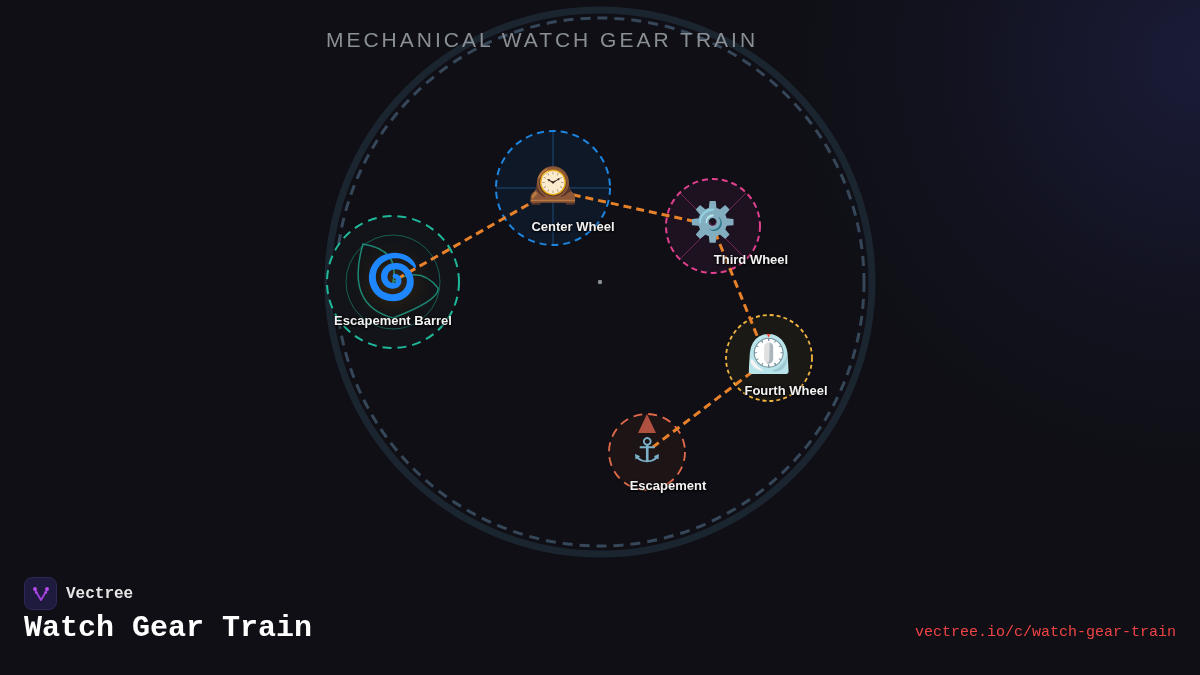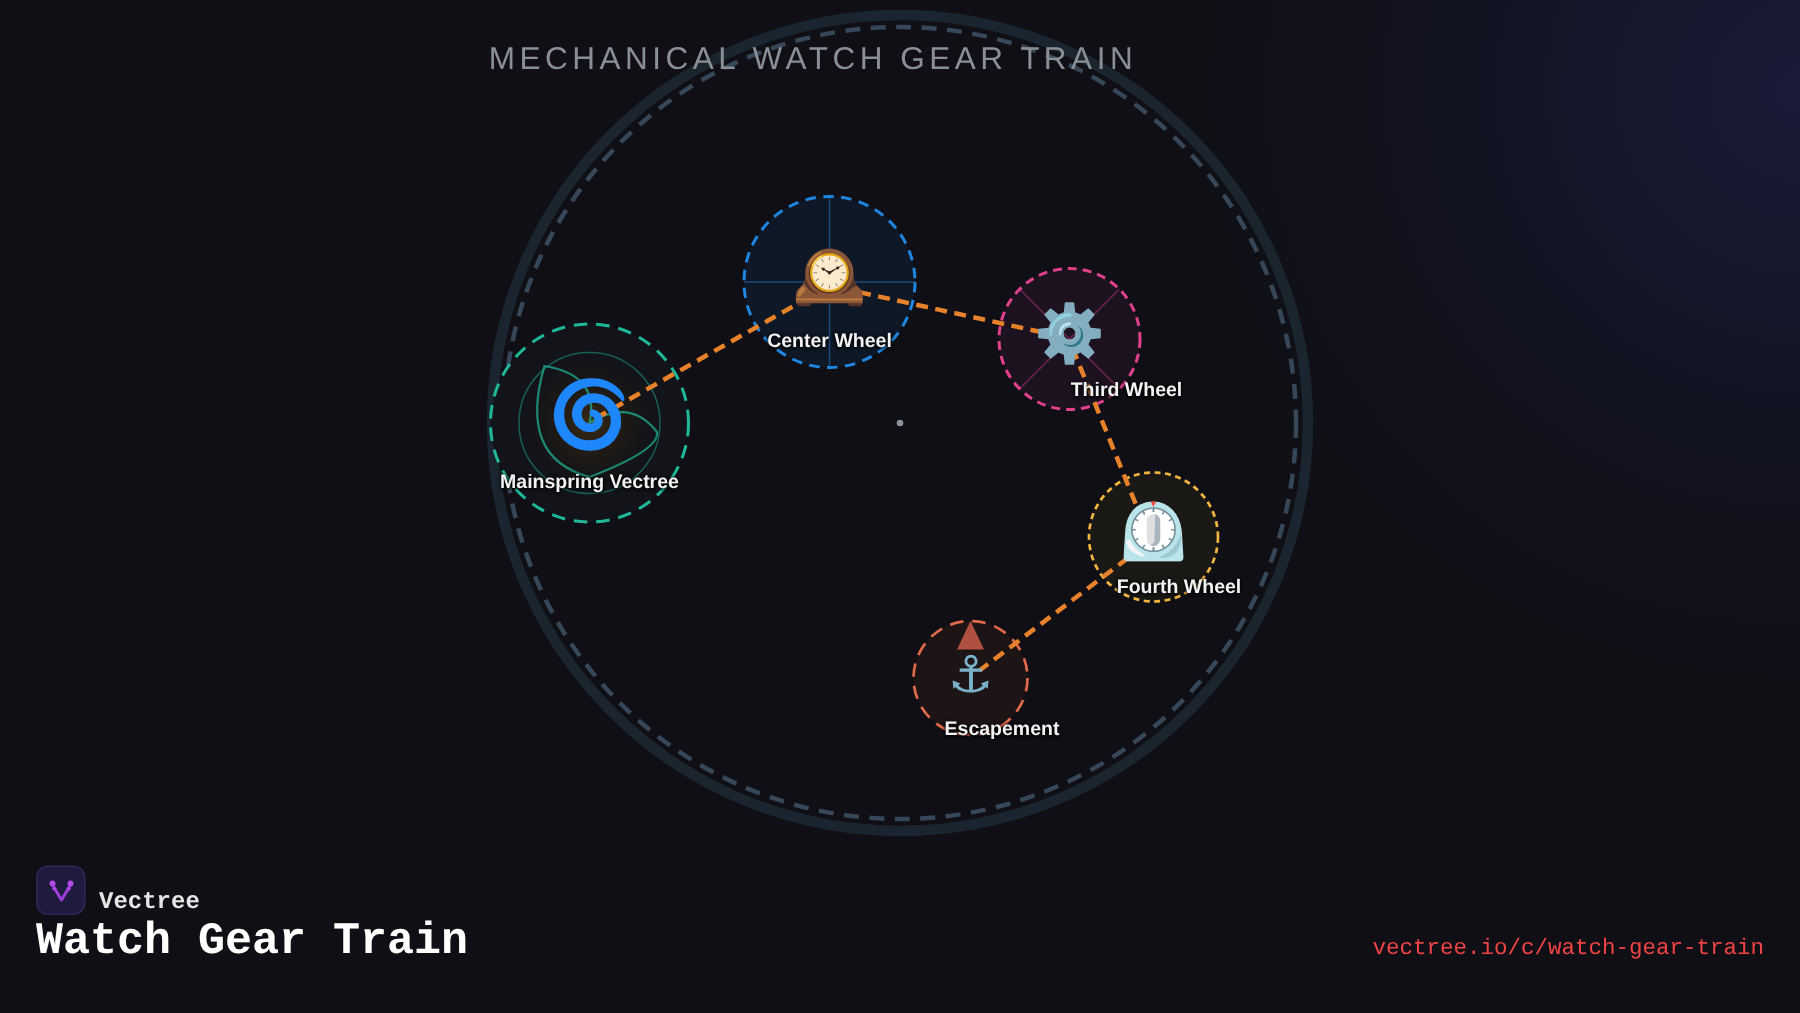--- a/index.html
+++ b/index.html
@@ -25,21 +25,21 @@
       font-family: "Liberation Sans", sans-serif; font-weight: bold;
       font-size: 13px; color: #f2f2f2; white-space: nowrap;
       text-shadow: 0 1px 2px #000, 0 0 3px #000;
     }
     .node-icon {
       position: absolute; transform: translate(-50%, -50%);
       font-size: 38px; line-height: 1;
       font-family: "DejaVu Sans", sans-serif;
     }
     .brand {
-      position: absolute; left: 24px; top: 577px; display: flex; align-items: flex-end;
+      position: absolute; left: 24px; top: 577px; display: flex; align-items: center;
     }
     .brand-logo {
       width: 33px; height: 33px; border-radius: 8px;
       background: #1e1b3e; border: 1px solid #2c2858;
       display: flex; align-items: center; justify-content: center; box-sizing: border-box;
     }
     .brand-name {
       margin-left: 9px; font-family: "Liberation Mono", monospace; font-weight: bold;
       font-size: 16px; color: #e6e6e6;
     }
@@ -112,22 +112,22 @@
 </svg>
 
 <div class="page-title">MECHANICAL WATCH GEAR TRAIN</div>
 
 <div class="node-icon" style="left:393px; top:277px; font-size:44px; color:#2e8cf0;">🌀</div>
 <div class="node-icon" style="left:553px; top:184px; font-size:40px;">🕰️</div>
 <div class="node-icon" style="left:713px; top:222px; font-size:38px; color:#8bb8cc;">⚙️</div>
 <div class="node-icon" style="left:769px; top:354px; font-size:38px;">⏲️</div>
 <div class="node-icon" style="left:647px; top:450px; font-size:34px; color:#7ab0c8;">⚓</div>
 
-<div class="node-label" style="left:393px; top:313px;">Mainspring Vectree</div>
-<div class="node-label" style="left:553px; top:219px;">Center Wheel</div>
+<div class="node-label" style="left:393px; top:313px;">Escapement Barrel</div>
+<div class="node-label" style="left:573px; top:219px;">Center Wheel</div>
 <div class="node-label" style="left:751px; top:252px;">Third Wheel</div>
 <div class="node-label" style="left:769px; top:383px;margin-left:17px;">Fourth Wheel</div>
 <div class="node-label" style="left:668px; top:478px;">Escapement</div>
 
 <div class="brand">
   <div class="brand-logo">
     <svg width="20" height="20" viewBox="0 0 20 20">
       <path d="M4 6 L10 16 L16 6" fill="none" stroke="#9b3fd8" stroke-width="2" stroke-linejoin="round"></path>
       <circle cx="4" cy="5" r="2" fill="#b44be8"></circle>
       <circle cx="16" cy="5" r="2" fill="#b44be8"></circle>

